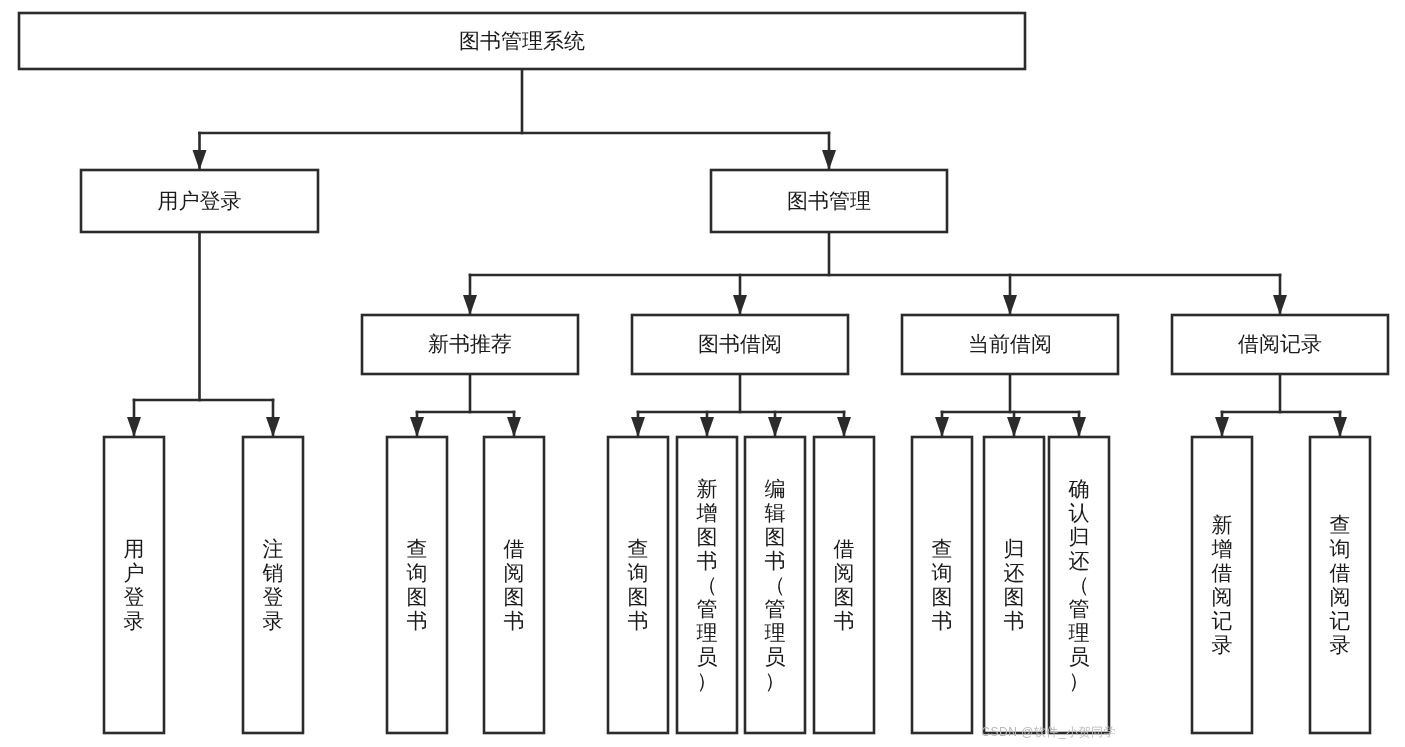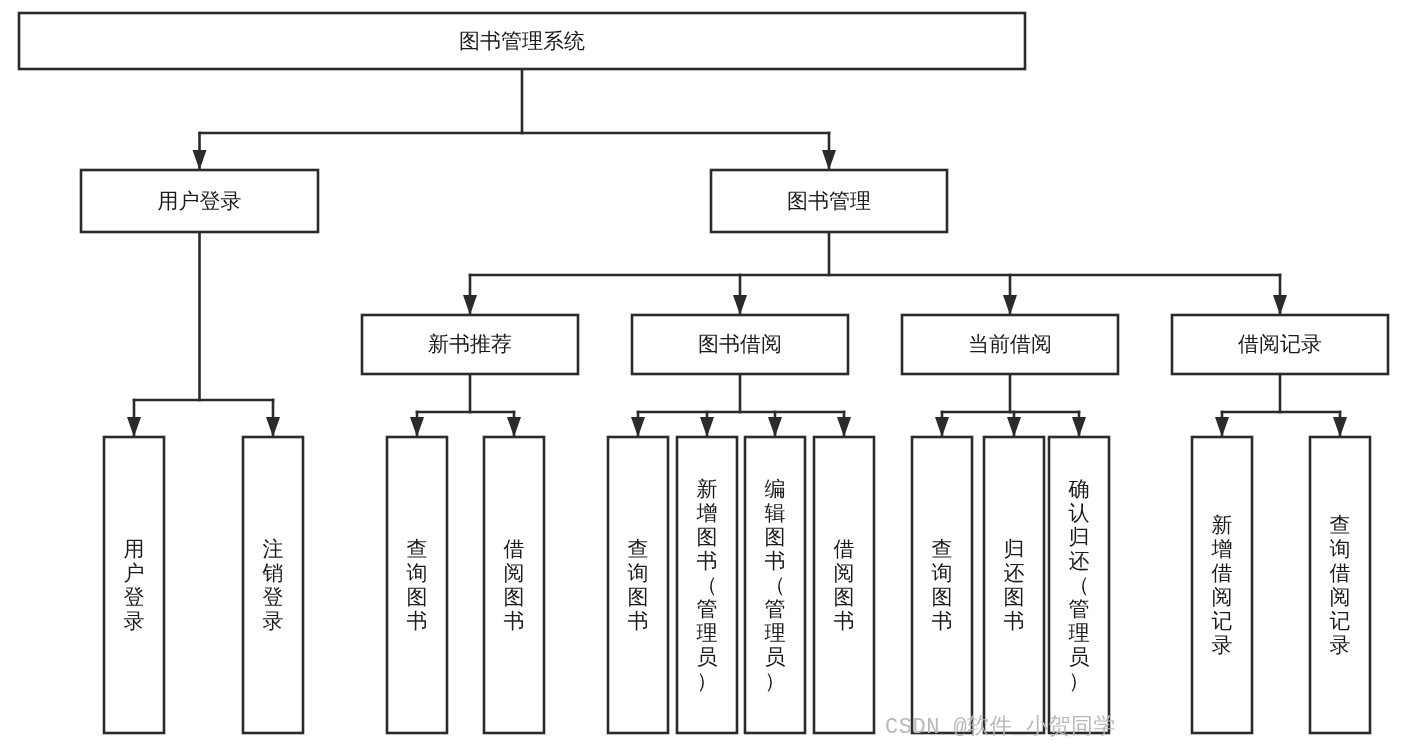--- a/index.html
+++ b/index.html
@@ -52,22 +52,22 @@
   .node-label-v {
     font-family: "Liberation Sans", sans-serif;
     font-size: 21px;
     fill: #1b1b1b;
     text-anchor: middle;
   }
   .watermark {
     position: absolute;
     right: 12px;
     bottom: 6px;
-    font-family: Liberation Mono, monospace;
-    font-size: 22px;
+    font-family: Liberation Sans, sans-serif;
+    font-size: 12px;
     color: #b9b9b9;
     white-space: nowrap;
     letter-spacing: 0.5px;
     pointer-events: none;
   }
 </style>
 </head>
 <body>
 
 <div id="diagram-root">

